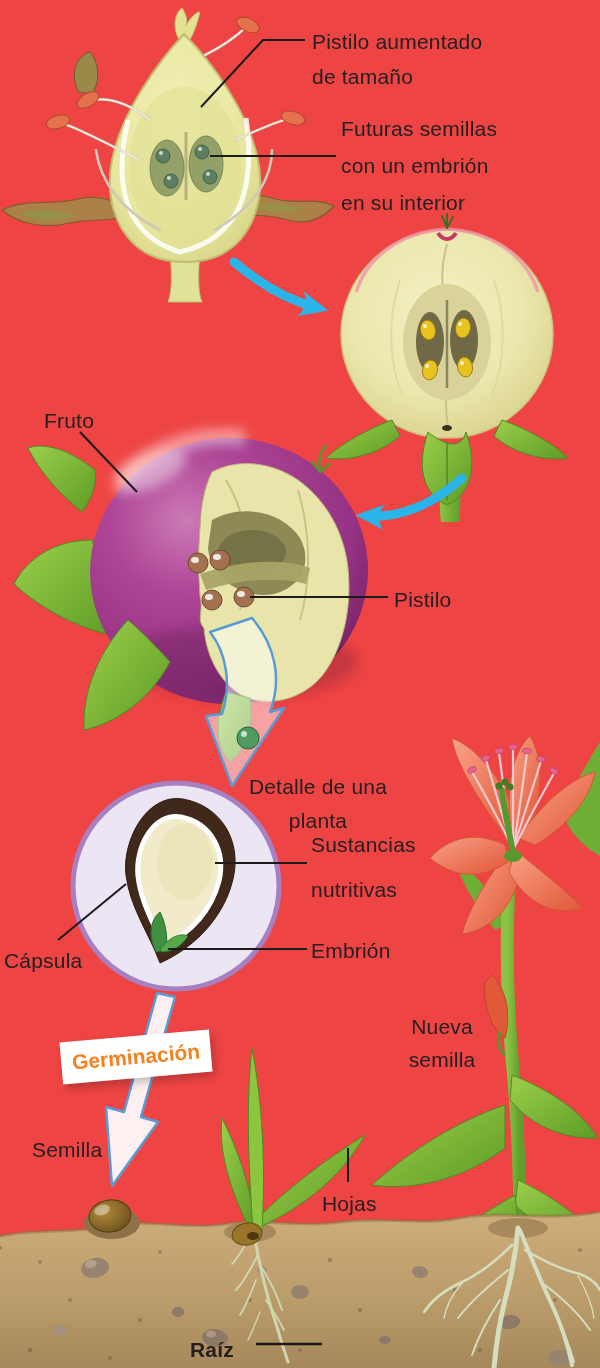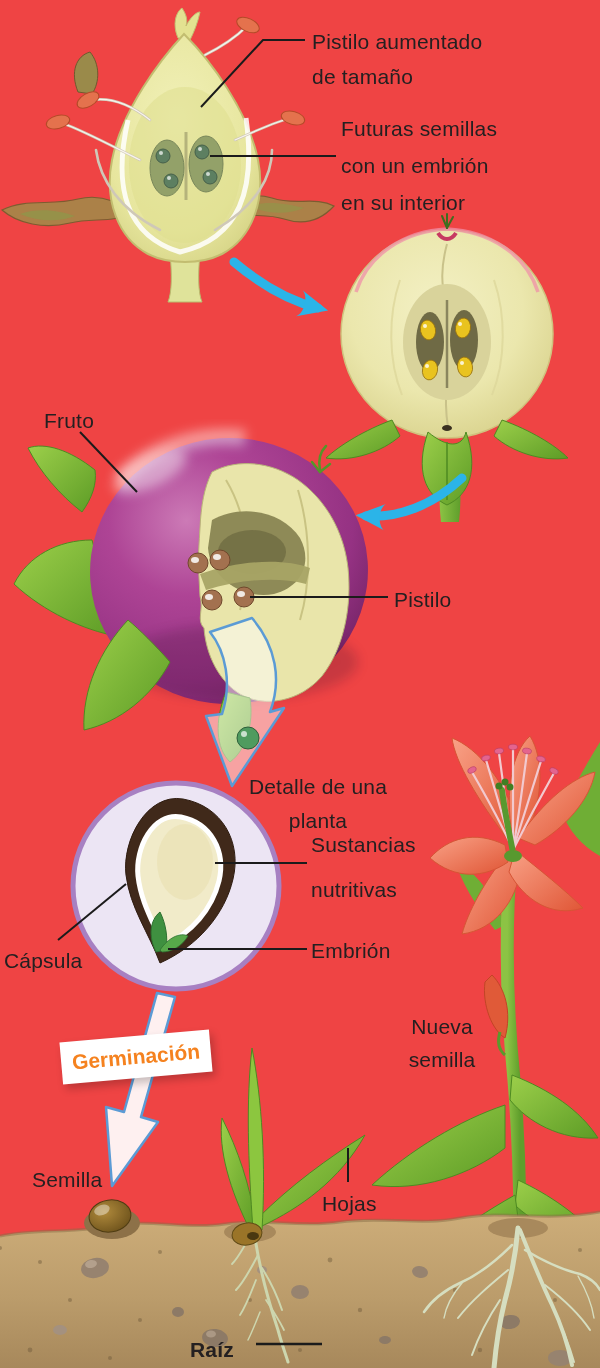--- a/index.html
+++ b/index.html
@@ -10,21 +10,21 @@
   .center{text-align:center;}
   #lbl-pistil{left:312px;top:24px;width:182px;}
   #lbl-future{left:341px;top:110px;width:168px;line-height:37px;}
   #lbl-fruto{left:44px;top:403px;}
   #lbl-semillas{left:394px;top:582px;}
   #lbl-detalle{left:238px;top:770px;width:160px;line-height:34px;}
   #lbl-sustancias{left:311px;top:822px;width:128px;line-height:45px;}
   #lbl-embrion{left:311px;top:933px;}
   #lbl-capsula{left:4px;top:943px;}
   #lbl-nueva{left:404px;top:1010px;width:76px;line-height:33px;}
-  #lbl-semilla{left:32px;top:1162px;}
+  #lbl-semilla{left:32px;top:1132px;}
   #lbl-hojas{left:322px;top:1186px;}
   #lbl-raiz{left:190px;top:1332px;font-weight:bold;text-align:center;}
   #badge-germinacion{position:absolute;left:61px;top:1036px;width:150px;height:42px;background:#fff;
     transform:rotate(-5deg);box-shadow:3px 5px 9px rgba(0,0,0,.22);
     display:flex;align-items:center;justify-content:center;}
   #badge-germinacion span{font-size:21px;font-weight:bold;color:#f5821f;}
 </style>
 </head>
 <body>
 

